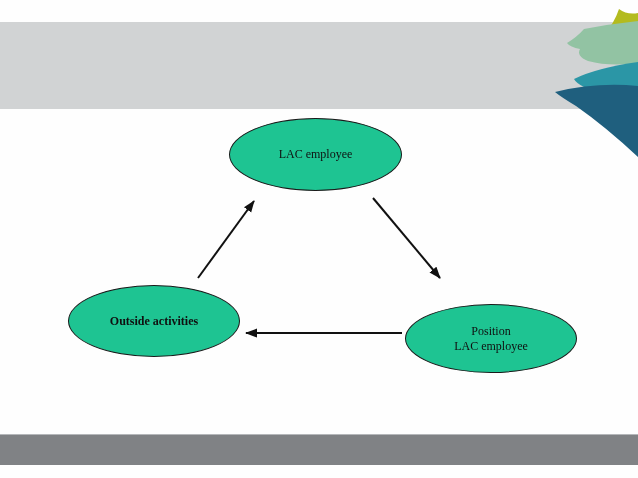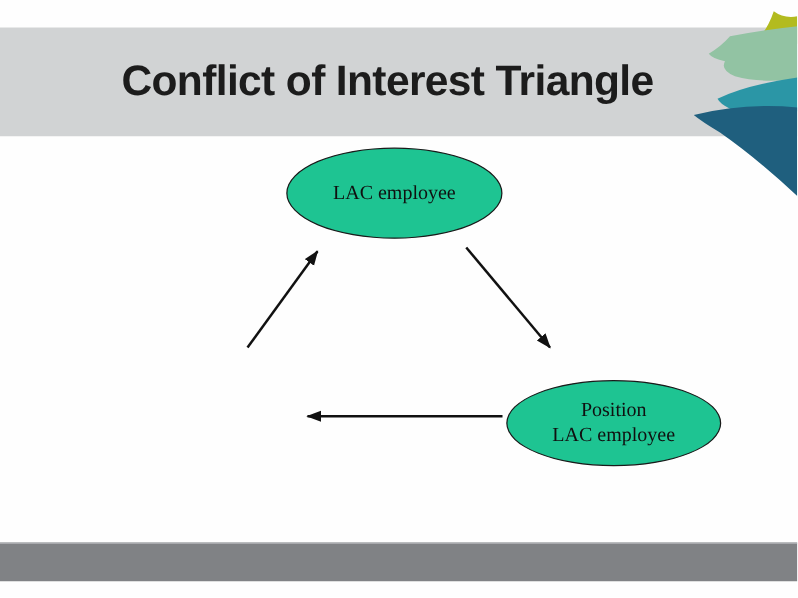--- a/index.html
+++ b/index.html
@@ -54,42 +54,41 @@
   .arrow-head{fill:var(--arrow);}
   .node{
     position:absolute;
     background:var(--node-fill);
     border:1.5px solid var(--node-border);
     border-radius:50%;
     display:flex;flex-direction:column;
     align-items:center;justify-content:center;
     text-align:center;
     font-family:"Liberation Serif","DejaVu Serif",serif;
-    font-size:16px;line-height:1.25;
+    font-size:12px;line-height:1.25;
     color:#101010;
   }
   .node-top{left:229px;top:118px;width:173px;height:73px;}
   .node-left{left:68px;top:285px;width:172px;height:72px;font-weight:bold;}
   .node-right{left:405px;top:304px;width:172px;height:69px;}
   .node-line{display:block;}
   .footer-bar{
     position:absolute;left:0;top:434px;
     width:638px;height:31px;
     background:var(--footer-bar);
     border-top:1px solid #b5b7ba;
   }
 </style>
 </head>
 <body>
 
 <div class="slide">
 
   <div class="title-band"></div>
 
-  <h1 class="slide-title">Conflict of Interest Triangle</h1>
 
   <svg class="corner-art" viewBox="0 0 90 170" aria-hidden="true">
     <path class="petal-chartreuse" d="M71,9 Q66,24 56,34 Q74,40 90,35 L90,13 Q79,15 71,9 Z"></path>
     <path class="petal-sage" d="M36,29 Q62,24 90,21 L90,63 Q62,67 40,61 Q28,56 32,49 Q22,47 19,43 Q29,37 36,29 Z"></path>
     <path class="petal-teal" d="M26,79 Q48,68 90,62 L90,89 Q56,93 36,87 Q28,83 26,79 Z"></path>
     <path class="petal-slate" d="M7,92 Q48,82 90,86 L90,157 Q58,127 28,106 Q13,97 7,92 Z"></path>
   </svg>
 
   <svg class="arrow-layer" viewBox="0 0 638 478" aria-hidden="true">
     <defs>
@@ -99,20 +98,23 @@
     </defs>
     <line class="arrow-line" x1="198" y1="278" x2="254" y2="201" marker-end="url(#ah)"></line>
     <line class="arrow-line" x1="373" y1="198" x2="440" y2="278" marker-end="url(#ah)"></line>
     <line class="arrow-line" x1="402" y1="333" x2="246" y2="333" marker-end="url(#ah)"></line>
   </svg>
 
   <div class="node node-top">
     <span class="node-line">LAC employee</span>
   </div>
 
+  <div class="node node-left">
+    <span class="node-line">Outside activities</span>
+  </div>
 
   <div class="node node-right">
     <span class="node-line">Position</span>
     <span class="node-line">LAC employee</span>
   </div>
 
   <div class="footer-bar"></div>
 
 </div>
 

